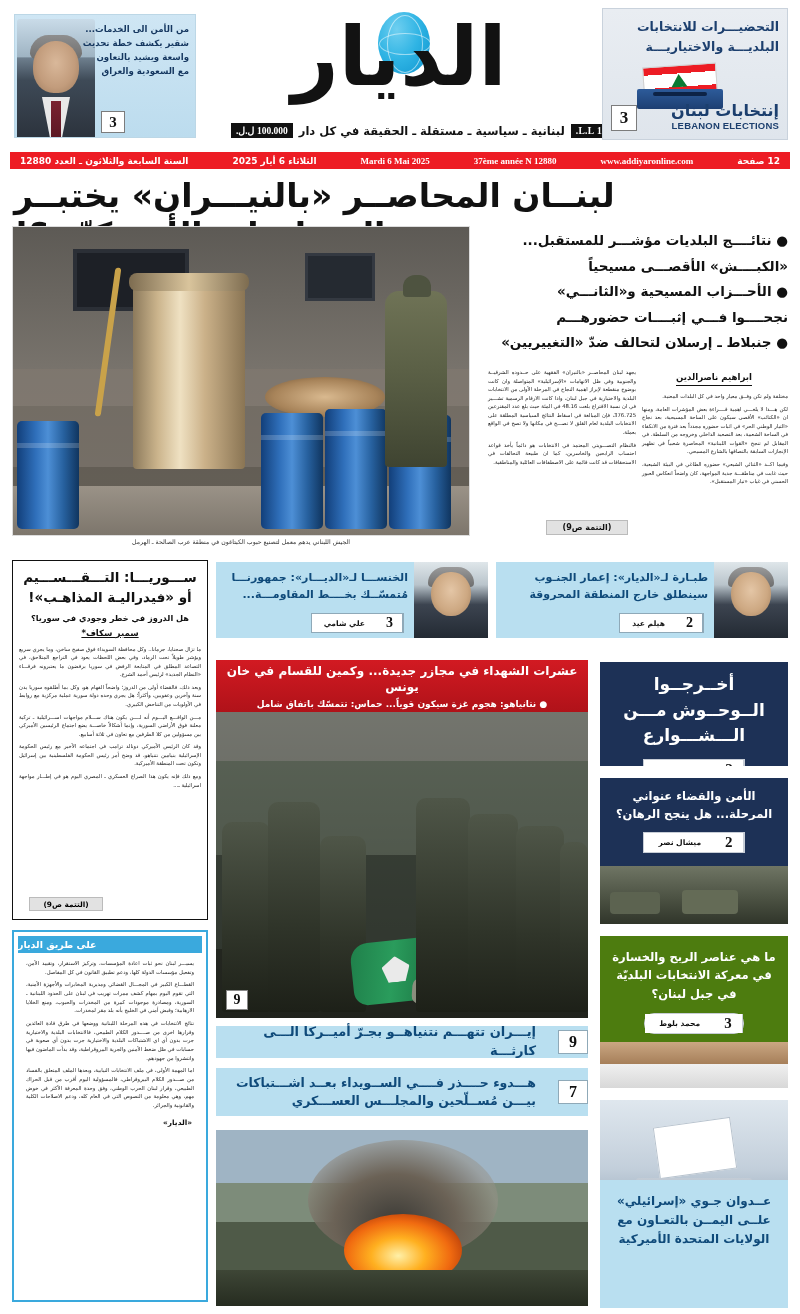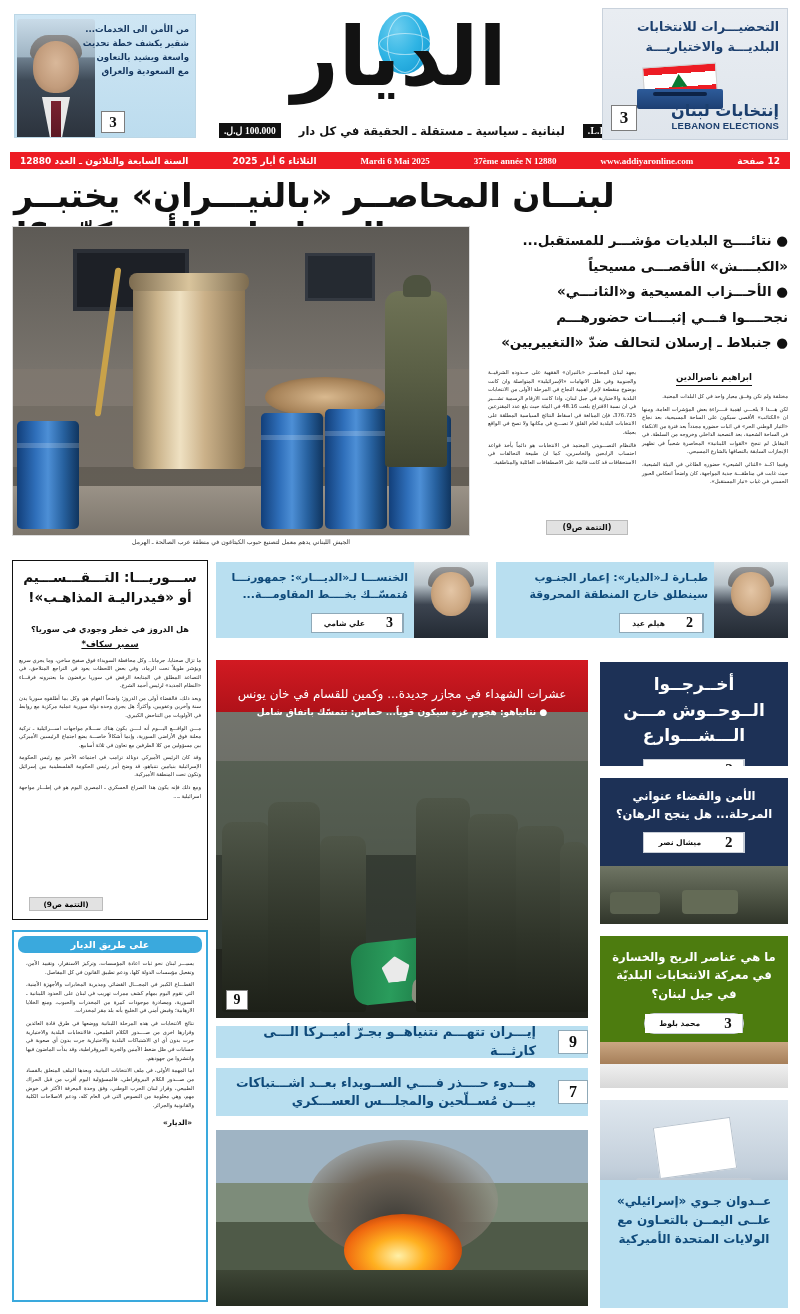--- a/index.html
+++ b/index.html
@@ -70,21 +70,21 @@
     content:""; position:absolute; left: 1px; top: 21px; width: 50px; height: 20px;
     border: 1px solid rgba(255,255,255,.5); border-radius: 50%;
   }
   .logo-ar {
     position: absolute; left: 0; top: 8px; width: 398px; text-align: center;
     font-size: 82px; font-weight: bold; color: #121212; direction: rtl;
     font-family: "DejaVu Sans", sans-serif; line-height: 1.05; letter-spacing: -2px;
   }
   .tagline-row {
     position: absolute; left: 0; bottom: 6px; width: 466px;
-    display: flex; flex-direction: row-reverse; align-items: center; justify-content: center; gap: 18px;
+    display: flex; flex-direction: row-reverse; align-items: center; justify-content: center; gap: 6px;
   }
   .tagline {
     font-size: 11.5px; font-weight: bold; color: #111; direction: rtl;
     letter-spacing: 0.2px;
   }
   .price-box {
     background: #111; color: #fff; font-size: 9.5px; font-weight: bold;
     padding: 2px 5px; font-family: "Liberation Serif", serif;
   }
   .price-box.lat { letter-spacing: .3px; }
@@ -223,43 +223,42 @@
   .opinion-box {
     position: absolute; left: 12px; border: 1px solid #111; background: #fff; padding: 6px;
   }
   .op1 { top: 560px; width: 196px; height: 360px; }
   .op1 h2 {
     direction: rtl; text-align: center; font-size: 13.5px; font-weight: bold;
     color: #111; line-height: 1.5; letter-spacing: -.4px;
   }
   .op1 .sub {
     direction: rtl; text-align: center; font-size: 8.2px; font-weight: bold; color: #111;
-    margin-top: 16px;
+    margin-top: 5px;
   }
   .op1 .author {
     direction: rtl; text-align: center; font-size: 8.6px; font-weight: bold; color: #111;
     margin-top: 5px; text-decoration: underline;
   }
   .op1 .body {
     direction: rtl; text-align: justify; text-align-last: right; font-size: 5.3px;
     line-height: 1.62; color: #222; margin-top: 7px;
   }
   .op1 .body p { margin-bottom: 4px; }
   .op1 .cont {
     position: absolute; left: 16px; bottom: 8px; width: 74px; height: 14px;
     background: #e2e2e2; border: 1px solid #bbb; direction: rtl; font-size: 7.4px;
     font-weight: bold; display:flex; align-items:center; justify-content:center;
   }
 
   .op2 { top: 930px; width: 196px; height: 372px; border: 2px solid #3aa9dd; }
   .op2 .hdr {
-    background: #3aa9dd; color: #fff; direction: rtl; text-align: center;
+    background: #3aa9dd; color: #fff; direction: rtl; text-align: left;
     font-size: 9.5px; font-weight: bold; padding: 3px 0; margin: -2px -2px 6px -2px;
     width: calc(100% + 4px);
-    border-radius: 7px;
   }
   .op2 .body {
     direction: rtl; text-align: justify; text-align-last: right; font-size: 5.3px;
     line-height: 1.64; color: #222; padding: 0 6px;
   }
   .op2 .body p { margin-bottom: 4px; }
   .op2 .sign {
     direction: rtl; text-align: right; font-size: 7.4px; font-weight: bold;
     color: #111; padding: 4px 8px 0 0;
   }
@@ -309,21 +308,21 @@
 
   .gaza-block {
     position: absolute; left: 216px; top: 660px; width: 372px; height: 358px;
     overflow: hidden; background: #2d2d2d;
   }
   .gaza-red {
     position: absolute; left: 0; top: 0; width: 100%; height: 52px;
     background: linear-gradient(180deg, #d21a22 0%, #b01219 100%);
     color: #fff; direction: rtl; text-align: center; z-index: 3; padding-top: 4px;
   }
-  .gaza-red .l1 { font-size: 12px; font-weight: normal; line-height: 1.3; letter-spacing: -.3px; margin-top: 23px; }
+  .gaza-red .l1 { font-size: 12px; font-weight: bold; line-height: 1.3; letter-spacing: -.3px; }
   .gaza-red .l2 { font-size: 9px; font-weight: bold; line-height: 1.35; margin-top: 3px; }
   .gaza-photo {
     position: absolute; left: 0; top: 44px; right: 0; bottom: 0;
     background:
       linear-gradient(180deg, rgba(0,0,0,.18), rgba(0,0,0,.38)),
       linear-gradient(180deg,#8d8f86 0 18%, #6f7a6a 18% 48%, #4a5347 48% 78%, #35392f 78% 100%);
   }
   .g-fig { position: absolute; bottom: 6px; border-radius: 10px 10px 3px 3px; }
   .g-dark { background: linear-gradient(180deg,#4f5648 0%, #2f3429 60%, #1d2018 100%); }
   .g1 { left: 6px; width: 48px; height: 190px; }

